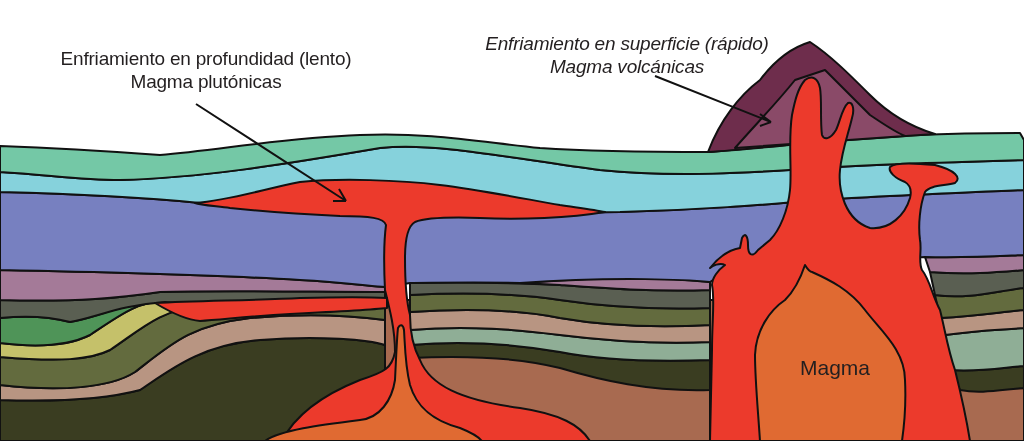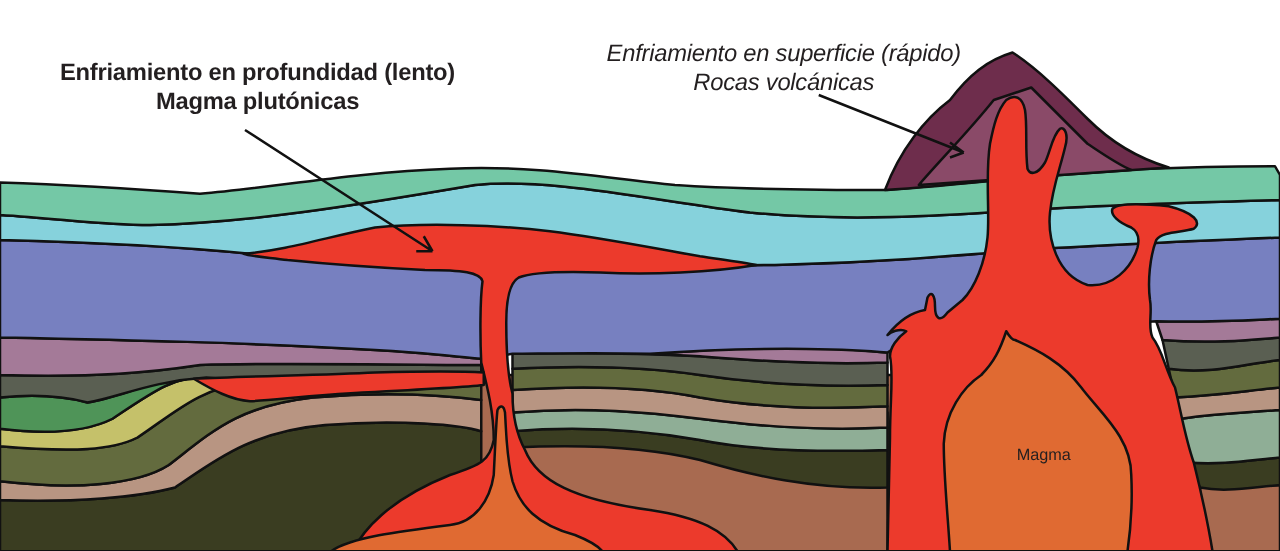--- a/index.html
+++ b/index.html
@@ -1,22 +1,22 @@
 <!DOCTYPE html>
 <html><head>
   <meta charset="utf-8">
   <style>
     html, body { margin: 0; padding: 0; background: #ffffff; }
     body { width: 1024px; height: 441px; overflow: hidden; position: relative; }
     #diagram { position: absolute; left: 0; top: 0; width: 1024px; height: 441px; }
     .lbl { position: absolute; font-family: "Liberation Sans", "DejaVu Sans", sans-serif; color: #231f20; white-space: nowrap; text-align: center; }
     .caption { font-size: 19px; line-height: 23px; letter-spacing: -0.2px; }
-    #plutonic-label { left: 22px; top: 47px; width: 368px; font-weight: bold; }
+    #plutonic-label { left: 22px; top: 47px; width: 368px; }
     #volcanic-label { left: 432px; top: 32px; width: 390px; font-style: italic; }
-    #magma-label { left: 790px; top: 356px; width: 90px; font-size: 13px; }
+    #magma-label { left: 790px; top: 356px; width: 90px; font-size: 21px; }
     svg path { stroke: #111; stroke-width: 2; stroke-linejoin: round; }
   </style>
 </head>
 <body>
 
 <svg id="diagram" viewBox="0 0 1024 441" xmlns="http://www.w3.org/2000/svg">
 
   <path fill="#a86a50" d="M0,300 L1024,300 L1024,441 L0,441 Z" stroke="none"></path>
 
   <path fill="#3a3d21" d="M0,400 C60,402 110,398 140,390 C170,370 200,345 260,340 C320,335 370,340 385,345 L385,441 L0,441 Z"></path>
@@ -72,16 +72,16 @@
   <path fill="none" stroke="#111" stroke-width="1.3" d="M655,76 L771,122 M771,122 L760,114 M771,122 L760,126"></path>
 </svg>
 
 <div id="plutonic-label" class="lbl caption">
   <div>Enfriamiento en profundidad (lento)</div>
   <div>Magma plutónicas</div>
 </div>
 
 <div id="volcanic-label" class="lbl caption">
   <div>Enfriamiento en superficie (rápido)</div>
-  <div>Rocas volcánicas</div>
+  <div>Magma volcánicas</div>
 </div>
 
 <div id="magma-label" class="lbl">Magma</div>
 
 </body></html>

